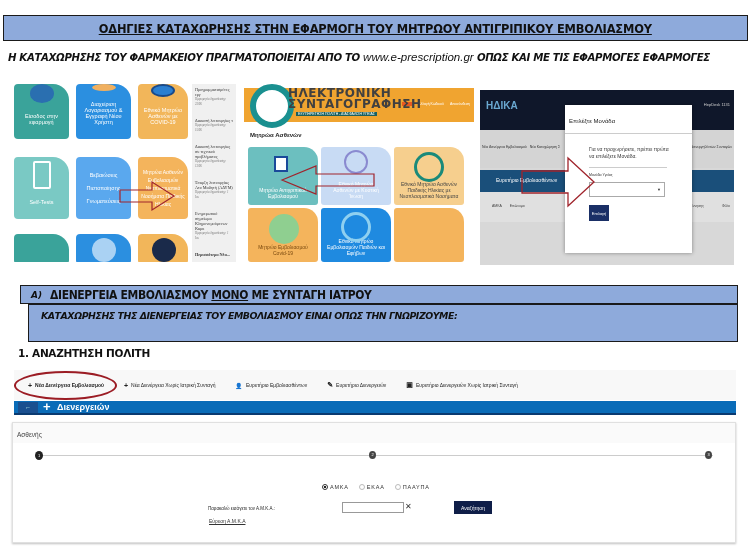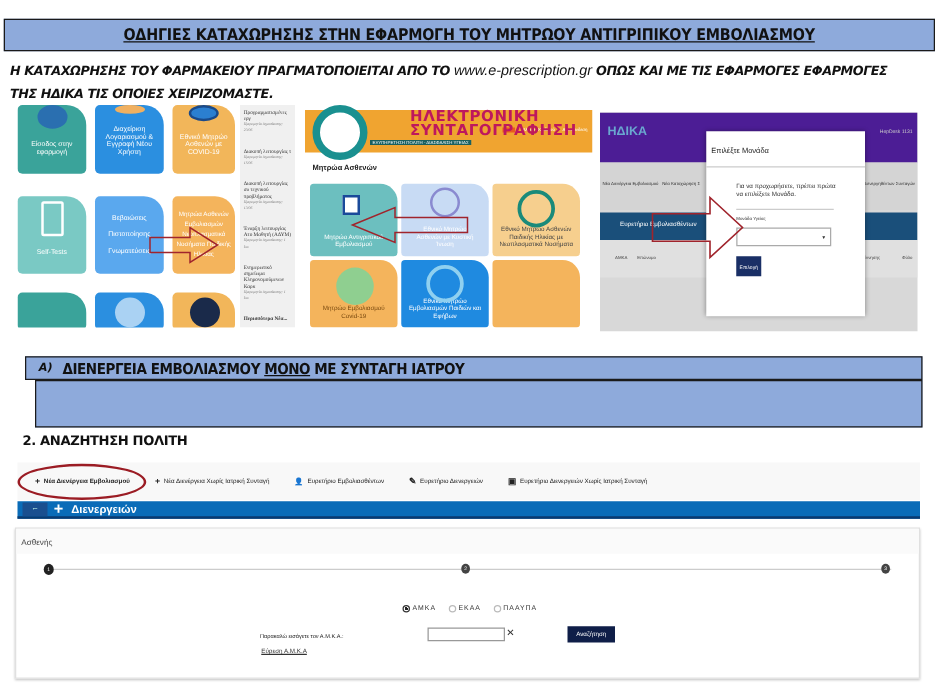--- a/index.html
+++ b/index.html
@@ -18,30 +18,30 @@
     .tile { position: absolute; border-radius: 4px 16px 4px 4px; color: #fff; font-size: 5.5px; text-align: center; display: flex; flex-direction: column; align-items: center; justify-content: flex-end; padding-bottom: 14px; }
     .tile .ico { width: 24px; height: 24px; border-radius: 50%; margin-bottom: 10px; }
     .newsbar { position: absolute; left: 178px; top: 0; width: 44px; height: 178px; background: #f0f0f0; padding: 3px 3px; }
     .newsbar .n { font-family: "Liberation Serif", serif; font-size: 4.2px; color: #333; margin-bottom: 11px; line-height: 5px; }
     .newsbar .n i { display: block; font-size: 3px; color: #777; }
 
     
     .shot2 { left: 244px; top: 84px; width: 230px; height: 178px; background: #fff; overflow: hidden; }
     .s2-header { position: absolute; left: 0; top: 4px; width: 230px; height: 34px; background: #f0a430; }
     .s2-logo-ring { position: absolute; left: 6px; top: 0px; width: 44px; height: 44px; border-radius: 50%; border: 6px solid #1a9090; background: #fff; }
-    .s2-logo-title { position: absolute; left: 44px; top: 4px; font-family: "DejaVu Sans", sans-serif; font-weight: bold; color: #be185d; font-size: 12px; line-height: 11px; letter-spacing: 0.5px; margin-left: 40px; }
+    .s2-logo-title { position: absolute; left: 44px; top: 4px; font-family: "DejaVu Sans", sans-serif; font-weight: bold; color: #404040; font-size: 12px; line-height: 11px; letter-spacing: 0.5px; }
     .s2-logo-sub { position: absolute; left: 52px; top: 28px; font-size: 3.5px; color: #fff; background: #1a6060; padding: 0 2px; }
     .s2-links { position: absolute; right: 4px; top: 14px; font-size: 3.5px; color: #fff; display: flex; gap: 6px; }
     .s2-links .act { background: #e85a20; width: 10px; height: 4px; }
     .s2-label { position: absolute; left: 6px; top: 48px; font-size: 6px; font-weight: bold; color: #222; }
     .s2-tile { position: absolute; border-radius: 3px 14px 3px 3px; color: #fff; font-size: 5px; text-align: center; display: flex; align-items: flex-end; justify-content: center; padding-bottom: 6px; line-height: 6px; }
 
     
     .shot3 { left: 480px; top: 90px; width: 254px; height: 175px; background: #d8d8d8; overflow: hidden; }
-    .s3-top { position: absolute; left: 0; top: 0; width: 254px; height: 40px; background: #4c1d95; }
+    .s3-top { position: absolute; left: 0; top: 0; width: 254px; height: 40px; background: #0f172a; }
     .s3-logo { position: absolute; left: 6px; top: 10px; font-size: 10px; font-weight: bold; color: #6aa8d0; }
     .s3-user { position: absolute; right: 4px; top: 12px; font-size: 4px; color: #ccc; }
     .s3-nav { position: absolute; left: 0; top: 40px; width: 254px; height: 38px; background: #d4d4d4; font-size: 3.5px; color: #333; padding: 15px 0 0 2px; }
     .s3-bar { position: absolute; left: 0; top: 80px; width: 254px; height: 22px; background: #1a4f7a; }
     .s3-bar .lbl { position: absolute; left: 16px; top: 7px; font-size: 5px; color: #fff; }
     .s3-cols { position: absolute; left: 0; top: 102px; width: 254px; height: 30px; background: #e0e0e0; font-size: 3.5px; color: #444; padding: 12px 0 0 12px; }
     .modal { position: absolute; left: 85px; top: 15px; width: 127px; height: 148px; background: #fff; box-shadow: 0 0 4px rgba(0,0,0,.4); }
     .modal-title { position: absolute; left: 4px; top: 13px; font-size: 6px; color: #222; }
     .modal-hr { position: absolute; left: 0; top: 28px; width: 127px; height: 1px; background: #ccc; }
     .modal-text { position: absolute; left: 24px; top: 41px; font-size: 5px; color: #333; line-height: 7px; width: 86px; }
@@ -92,21 +92,20 @@
   </style>
 </head>
 <body>
 
 <div class="abs title-banner">
   <span>ΟΔΗΓΙΕΣ ΚΑΤΑΧΩΡΗΣΗΣ ΣΤΗΝ ΕΦΑΡΜΟΓΗ ΤΟΥ ΜΗΤΡΩΟΥ ΑΝΤΙΓΡΙΠΙΚΟΥ ΕΜΒΟΛΙΑΣΜΟΥ</span>
 </div>
 
 <div class="abs intro">
   <span>Η ΚΑΤΑΧΩΡΗΣΗΣ ΤΟΥ ΦΑΡΜΑΚΕΙΟΥ ΠΡΑΓΜΑΤΟΠΟΙΕΙΤΑΙ ΑΠΟ ΤΟ </span><span class="url">www.e-prescription.gr</span><span> ΟΠΩΣ ΚΑΙ ΜΕ ΤΙΣ ΕΦΑΡΜΟΓΕΣ ΕΦΑΡΜΟΓΕΣ</span><br>
-  <span>ΤΗΣ ΗΔΙΚΑ ΤΙΣ ΟΠΟΙΕΣ ΧΕΙΡΙΖΟΜΑΣΤΕ.</span>
 </div>
 
 <div class="abs shot1">
   <div class="tile" style="left:0;top:0;width:55px;height:55px;background:#3aa39a">
     <div class="ico" style="background:#2a6fb0"></div>
     <span>Είσοδος στην εφαρμογή</span>
   </div>
   <div class="tile" style="left:62px;top:0;width:55px;height:55px;background:#2b8fe0">
     <div class="ico" style="background:#f0b060"></div>
     <span>Διαχείριση Λογαριασμού &amp; Εγγραφή Νέου Χρήστη</span>
@@ -219,23 +218,24 @@
   <svg class="arrow-svg" style="left:40px;top:60px" width="90" height="60">
     <polygon points="2,33 48,33 48,20 74,44 48,68 48,55 2,55" fill="none" stroke="#a0242c" stroke-width="1.3" transform="translate(0,-12)"></polygon>
   </svg>
 </div>
 
 <div class="abs secA">
   <span class="pfx">Α)</span>
   <span class="txt"><span>ΔΙΕΝΕΡΓΕΙΑ ΕΜΒΟΛΙΑΣΜΟΥ </span><u>ΜΟΝΟ</u><span> ΜΕ ΣΥΝΤΑΓΗ ΙΑΤΡΟΥ</span></span>
 </div>
 <div class="abs secA-body">
-</div>
-
-<div class="abs step-title">2.  ΑΝΑΖΗΤΗΣΗ ΠΟΛΙΤΗ</div>
+  <div>ΚΑΤΑΧΩΡΗΣΗΣ ΤΗΣ ΔΙΕΝΕΡΓΕΙΑΣ ΤΟΥ ΕΜΒΟΛΙΑΣΜΟΥ ΕΙΝΑΙ ΟΠΩΣ ΤΗΝ ΓΝΩΡΙΖΟΥΜΕ:</div>
+</div>
+
+<div class="abs step-title">1.  ΑΝΑΖΗΤΗΣΗ ΠΟΛΙΤΗ</div>
 
 <div class="abs app-toolbar">
   <div class="ti first">
       <b>+</b>
       <span>Νέα Διενέργεια Εμβολιασμού</span>
     </div>
   <div class="ti">
       <b>+</b>
       <span>Νέα Διενέργεια Χωρίς Ιατρική Συνταγή</span>
     </div>

